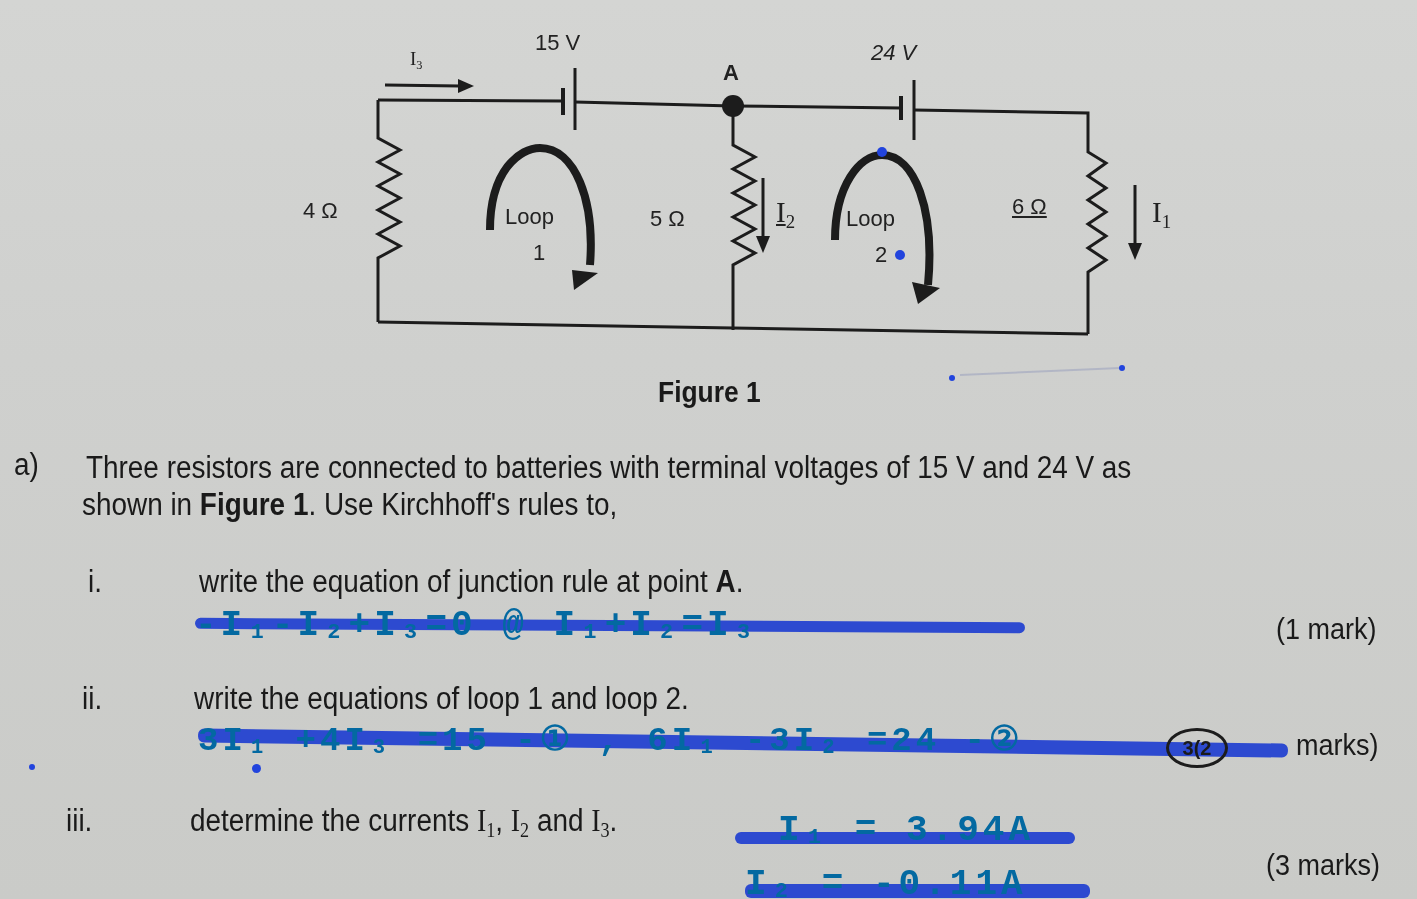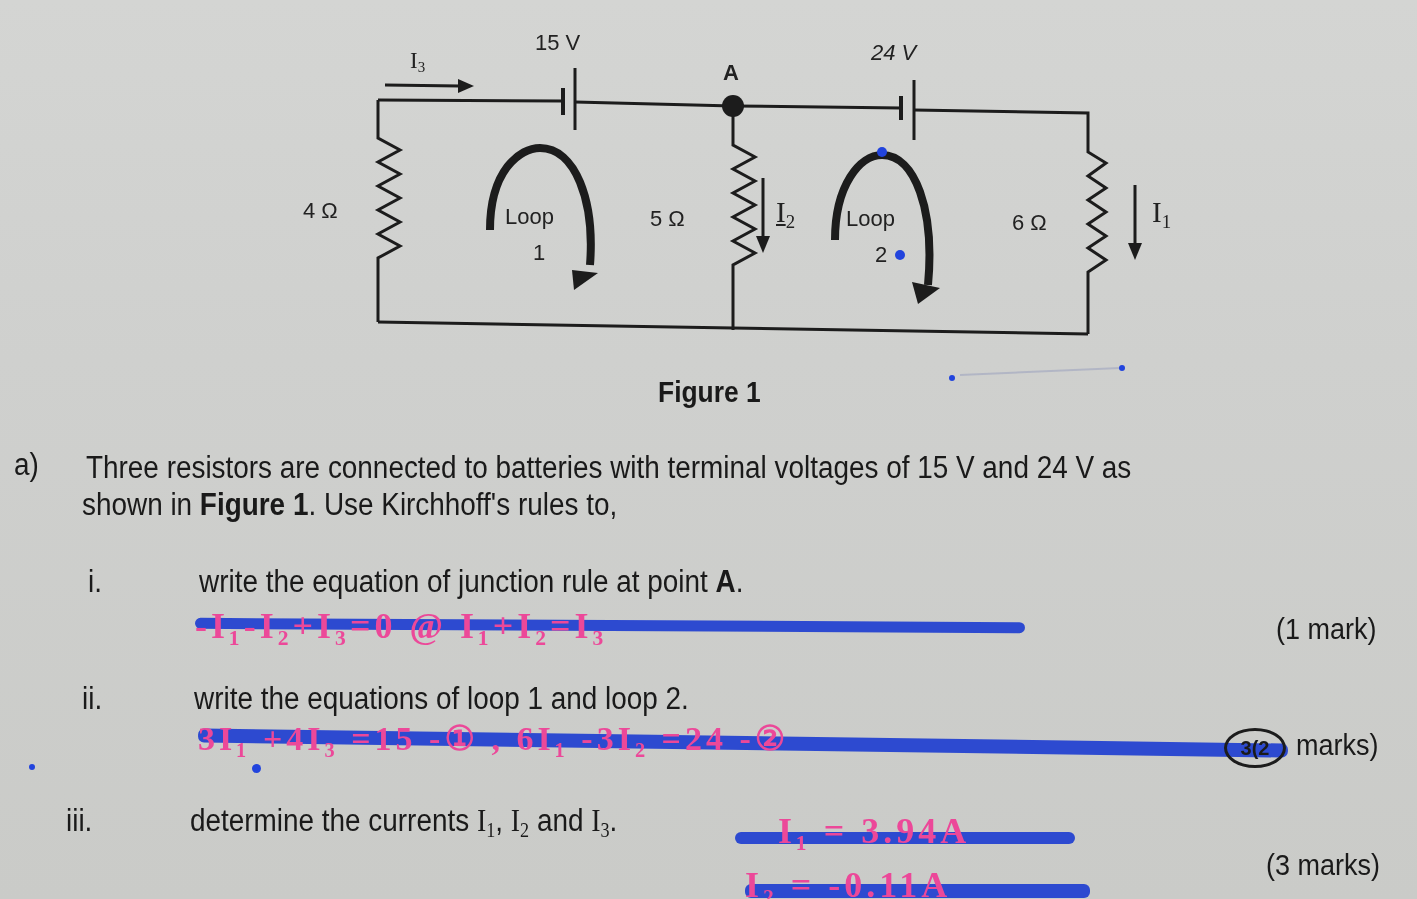--- a/index.html
+++ b/index.html
@@ -11,21 +11,21 @@
   }
   .abs { position:absolute; }
   .circuit { position:absolute; left:0; top:0; width:1417px; height:420px; }
   .lbl { position:absolute; font-family:"Liberation Sans", sans-serif; font-size:22px; color:#222; white-space:nowrap; }
   .serif { font-family:"Liberation Serif", serif; }
   .fig-cap { position:absolute; left:658px; top:375px; font-size:30px; font-weight:bold; transform:scaleX(0.88); transform-origin:left; }
   .qtext { position:absolute; font-size:31px; white-space:nowrap; transform:scaleX(0.9); transform-origin:left; }
   .bold { font-weight:bold; }
   .roman { position:absolute; font-size:31px; transform:scaleX(0.9); transform-origin:left; }
   .marks { position:absolute; font-size:30px; white-space:nowrap; transform:scaleX(0.9); transform-origin:left; }
-  .hand { position:absolute; font-family:Liberation Serif, serif; font-weight:bold; color:#ec4899; white-space:nowrap; letter-spacing:4px; }
+  .hand { position:absolute; font-family:Liberation Mono, monospace; font-weight:bold; color:#0369a1; white-space:nowrap; letter-spacing:4px; }
   .strike { position:absolute; background:#1f3fd0; border-radius:6px; opacity:0.92; }
   .sub { font-size:65%; vertical-align:-0.3em; }
 </style>
 </head>
 <body>
 
 <svg class="circuit" viewBox="0 0 1417 420" xmlns="http://www.w3.org/2000/svg">
   <g stroke="#1c1c1c" stroke-width="3" fill="none" stroke-linejoin="miter">
 
     <path d="M378 100 L563 101"></path>
@@ -72,23 +72,23 @@
   <circle cx="952" cy="378" r="3" fill="#2244dd"></circle>
   <line x1="960" y1="375" x2="1120" y2="368" stroke="#8890b8" stroke-width="2" opacity="0.4"></line>
   <circle cx="1122" cy="368" r="3" fill="#2244dd"></circle>
 </svg>
 
 <div class="lbl" style="left:535px; top:30px;">15 V</div>
 <div class="lbl" style="left:871px; top:40px;font-style:italic;">24 V</div>
 <div class="lbl bold" style="left:723px; top:60px;">A</div>
 <div class="lbl" style="left:303px; top:198px;">4 Ω</div>
 <div class="lbl" style="left:650px; top:206px;">5 Ω</div>
-<div class="lbl" style="left:1012px; top:210px;">6 Ω</div>
+<div class="lbl" style="left:1012px; top:194px;text-decoration:underline;">6 Ω</div>
 
-<div class="lbl serif" style="left:410px; top:48px; font-size:23px;"><span>I</span><span class="sub">3</span></div>
+<div class="lbl serif" style="left:410px; top:48px; font-size:19px;"><span>I</span><span class="sub">3</span></div>
 <div class="lbl serif" style="left:776px; top:196px; font-size:29px;text-decoration:underline;"><span>I</span><span class="sub">2</span></div>
 <div class="lbl serif" style="left:1145px; top:196px; font-size:29px;margin-left:7px;"><span>I</span><span class="sub">1</span></div>
 
 <div class="lbl" style="left:505px; top:204px;">Loop</div>
 <div class="lbl" style="left:533px; top:240px;">1</div>
 <div class="lbl" style="left:846px; top:206px;">Loop</div>
 <div class="lbl" style="left:875px; top:242px;">2</div>
 
 <div class="fig-cap">Figure 1</div>
 
@@ -99,21 +99,21 @@
 <div class="roman" style="left:88px; top:564px;">i.</div>
 <div class="qtext" style="left:199px; top:564px;"><span>write the equation of junction rule at point </span><span class="bold">A</span><span>.</span></div>
 <div class="strike" style="left:195px; top:620px; width:830px; height:11px; transform:rotate(0.3deg);"></div>
 <div class="hand" style="left:195px; top:605px; font-size:36px;">-I₁-I₂+I₃=0 @ I₁+I₂=I₃</div>
 <div class="marks" style="left:1276px; top:612px;">(1 mark)</div>
 
 <div class="roman" style="left:82px; top:681px;">ii.</div>
 <div class="qtext" style="left:194px; top:681px;">write the equations of loop 1 and loop 2.</div>
 <div class="strike" style="left:198px; top:736px; width:1090px; height:14px; transform:rotate(0.8deg);"></div>
 <div class="hand" style="left:198px; top:718px; font-size:34px;">3I₁ +4I₃ =15 -①  ,  6I₁ -3I₂ =24 -②</div>
-<div class="abs" style="left:1224px; top:728px; width:56px; height:34px; border:3px solid #1c1c1c; border-radius:50%; font-size:20px; font-weight:bold; text-align:center; line-height:34px;">3(2</div>
+<div class="abs" style="left:1166px; top:728px; width:56px; height:34px; border:3px solid #1c1c1c; border-radius:50%; font-size:20px; font-weight:bold; text-align:center; line-height:34px;">3(2</div>
 <div class="marks" style="left:1296px; top:728px;">marks)</div>
 <div class="abs" style="left:29px; top:764px; width:6px; height:6px; border-radius:50%; background:#2244dd;"></div>
 <div class="abs" style="left:252px; top:764px; width:9px; height:9px; border-radius:50%; background:#2244dd;"></div>
 
 <div class="roman" style="left:66px; top:803px;">iii.</div>
 <div class="qtext" style="left:190px; top:803px;"><span>determine the currents </span><span class="serif">I</span><span class="serif sub">1</span>, <span class="serif">I</span><span class="serif sub">2</span><span> and </span><span class="serif">I</span><span class="serif sub">3</span>.</div>
 <div class="strike" style="left:735px; top:832px; width:340px; height:12px;"></div>
 <div class="hand" style="left:740px; top:810px; font-size:36px;margin-left:38px;">I₁ = 3.94A</div>
 <div class="strike" style="left:745px; top:884px; width:345px; height:14px;"></div>
 <div class="hand" style="left:745px; top:864px; font-size:36px;">I₂ = -0.11A</div>

